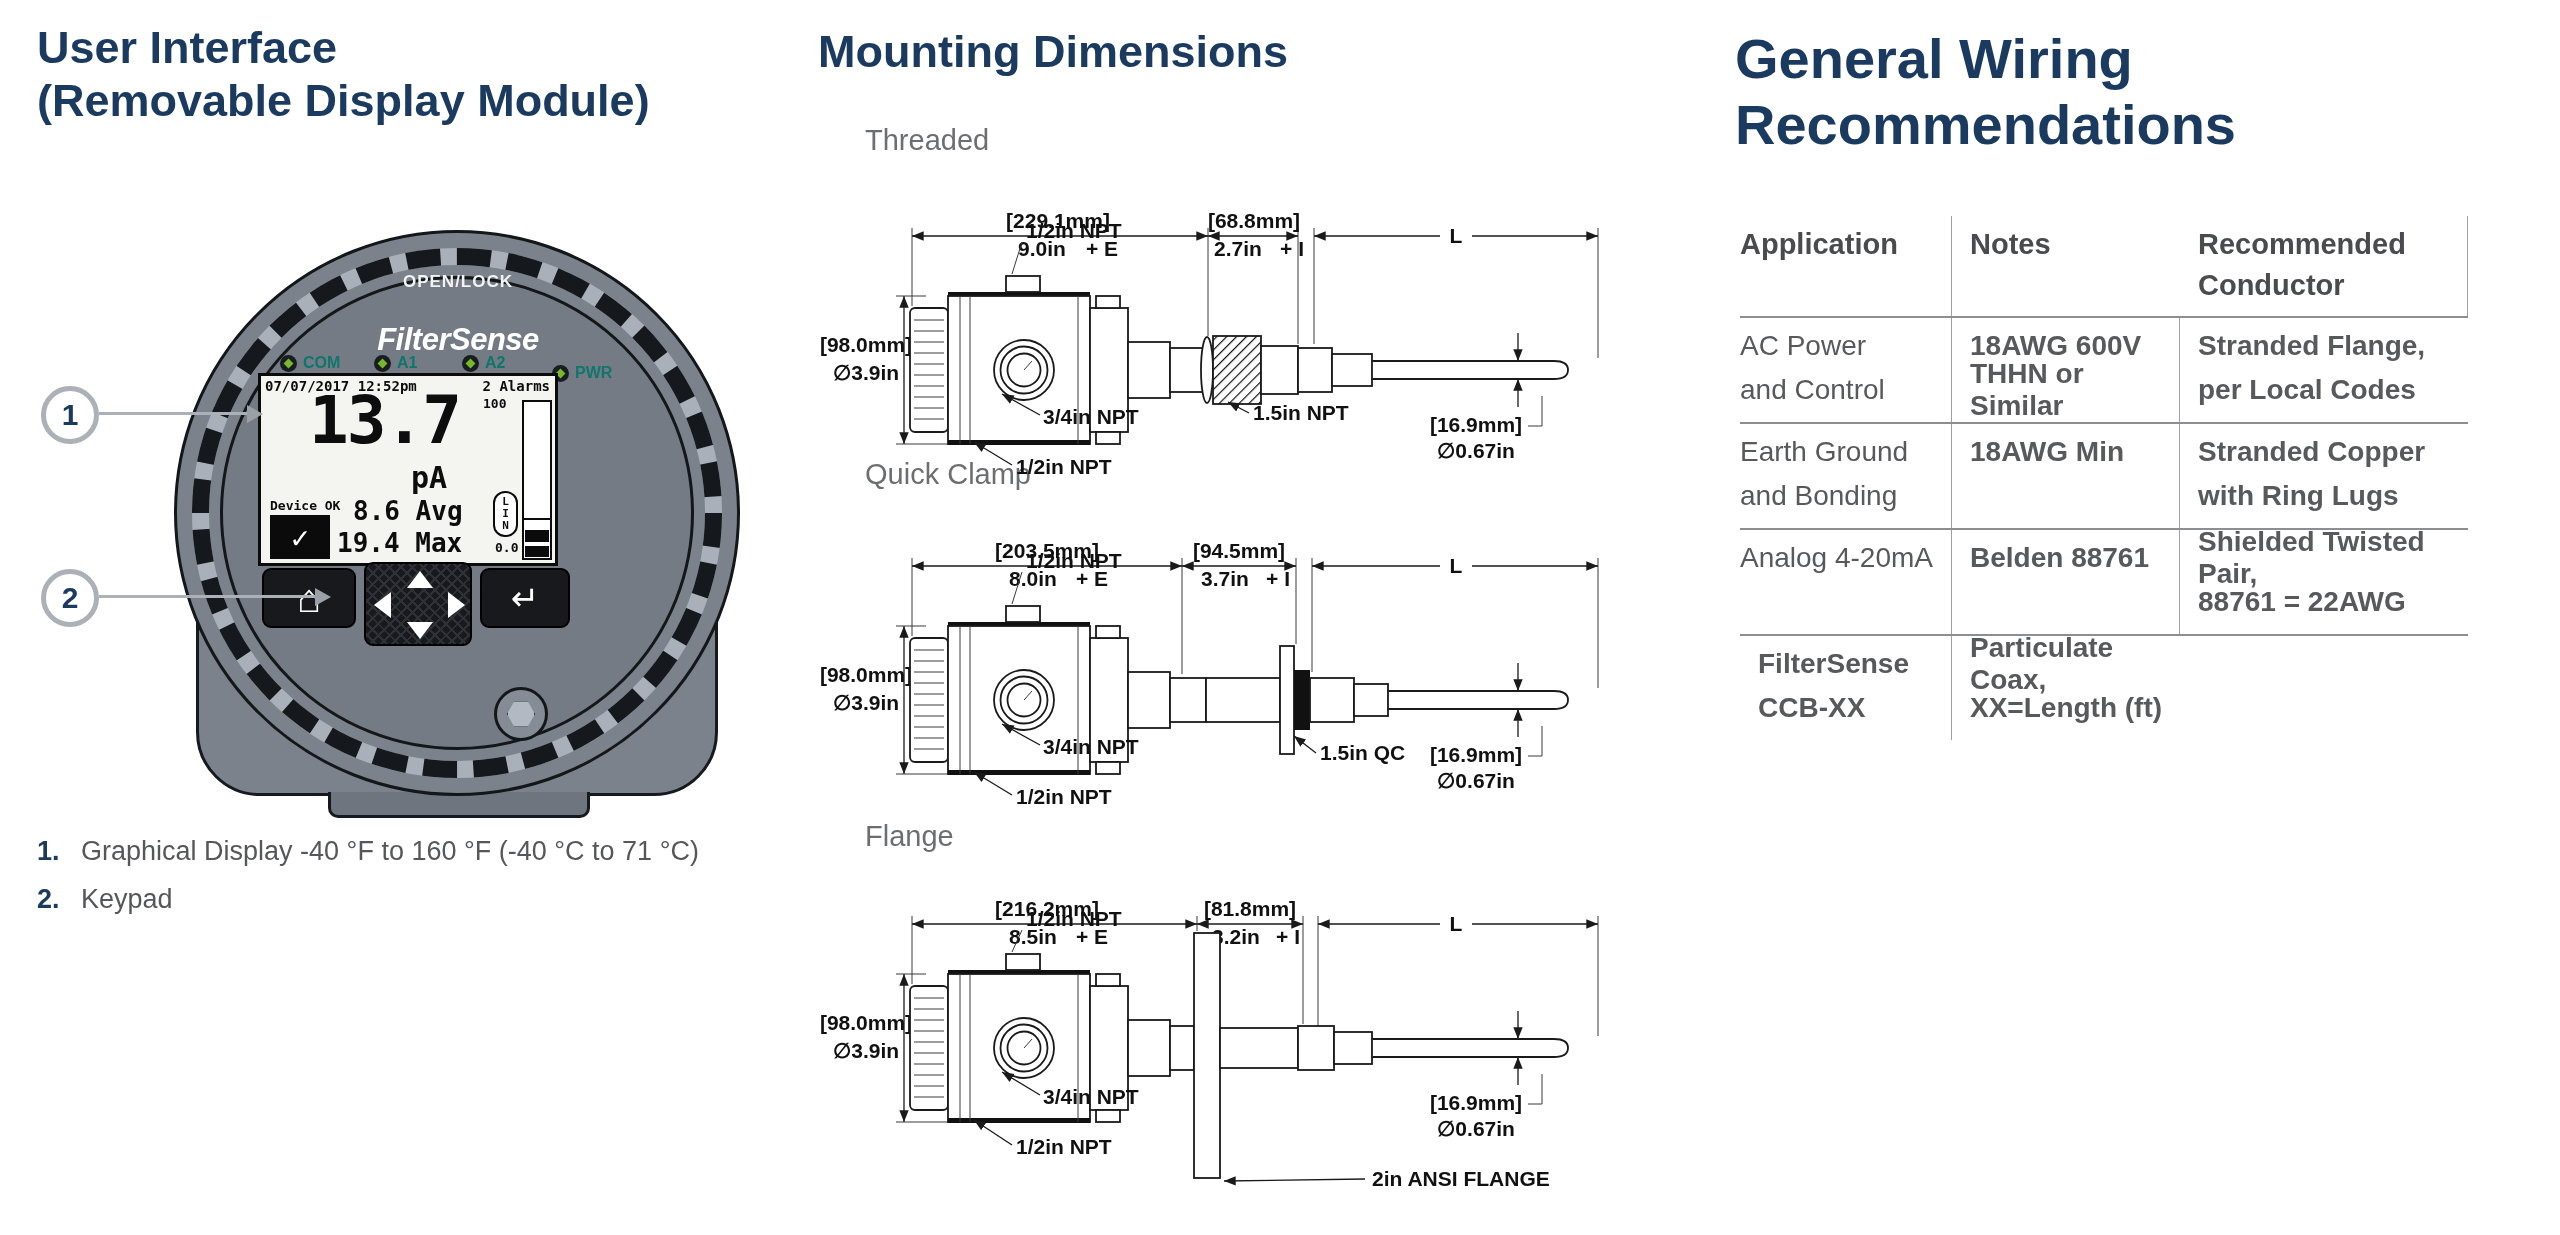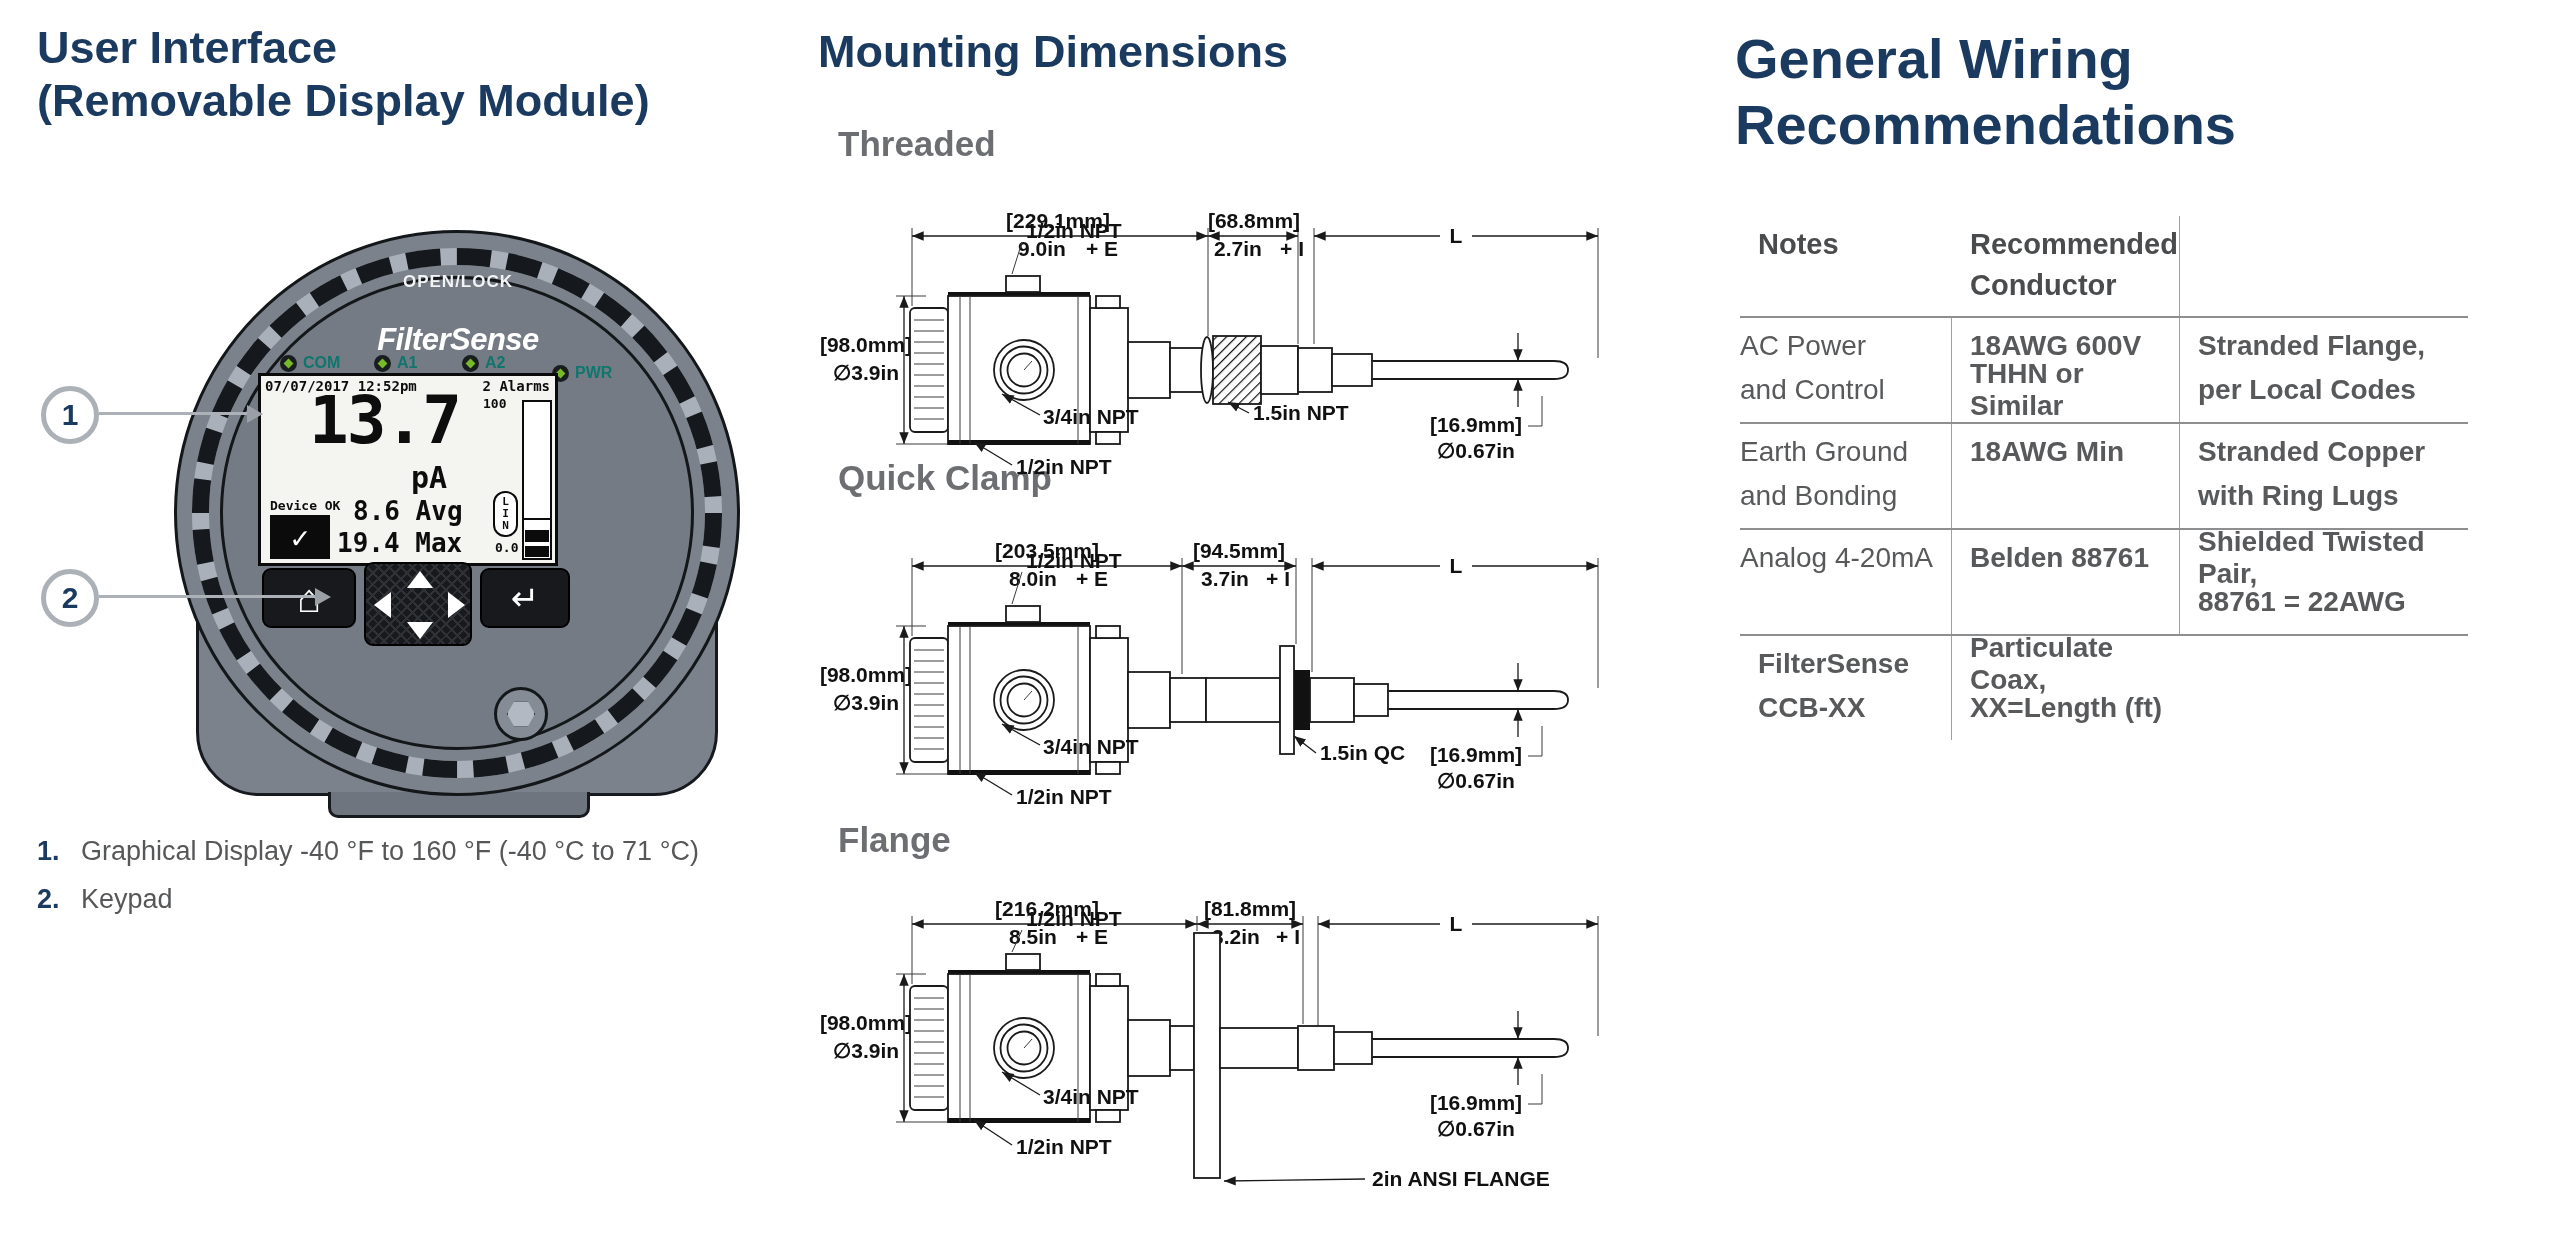--- a/index.html
+++ b/index.html
@@ -1,21 +1,21 @@
 <!DOCTYPE html>
 <html><head>
 <meta charset="utf-8">
 <style>
   * { margin:0; padding:0; box-sizing:border-box; }
   html,body { width:2560px; height:1235px; background:#ffffff; overflow:hidden;
               font-family:"Liberation Sans", sans-serif; }
 
   
   .sec-title { position:absolute; color:#1b3a5f; font-weight:bold; font-size:45px; line-height:1.17; letter-spacing:0; }
-  .sub-title { position:absolute; color:#6d6e71; font-weight:bold; font-size:35px; }
+  .sub-title { position:absolute; color:#6d6e71; font-weight:normal; font-size:29px;margin-left:27px; }
 
   
   #device { position:absolute; left:168px; top:228px; width:580px; height:600px; }
   .dev-base { position:absolute; left:28px; top:290px; width:522px; height:278px;
               background:#7c828b; border:3px solid #16191d; border-radius:26px 26px 64px 64px; }
   .dev-tab  { position:absolute; left:160px; top:564px; width:262px; height:26px;
               background:#6f757e; border:3px solid #16191d; border-top:none; border-radius:0 0 10px 10px; }
   .dev-circle { position:absolute; left:6px; top:2px; width:566px; height:566px; border-radius:50%;
                 background:#7b828b; border:3px solid #14171a; }
   .dev-ring-light { position:absolute; left:24px; top:20px; width:530px; height:530px; border-radius:50%;
@@ -418,20 +418,21 @@
   <text class="lbl" x="544" y="308">2in ANSI FLANGE</text>
 </svg>
 
 <div class="sec-title" style="left:1735px; top:26px; font-size:56px;">
   <div>General Wiring</div>
   <div>Recommendations</div>
 </div>
 
 <div class="wiring">
   <div class="wt-row wt-head">
+    <div class="wt-cell c1">Application</div>
     <div class="wt-cell c3">Notes</div>
     <div class="wt-cell c2">Recommended Conductor</div>
   </div>
   <div class="wt-row">
     <div class="wt-cell c1">
       <div class="cline">AC Power</div>
       <div class="cline">and Control</div>
     </div>
     <div class="wt-cell c2">
       <div class="cline">18AWG 600V</div>

